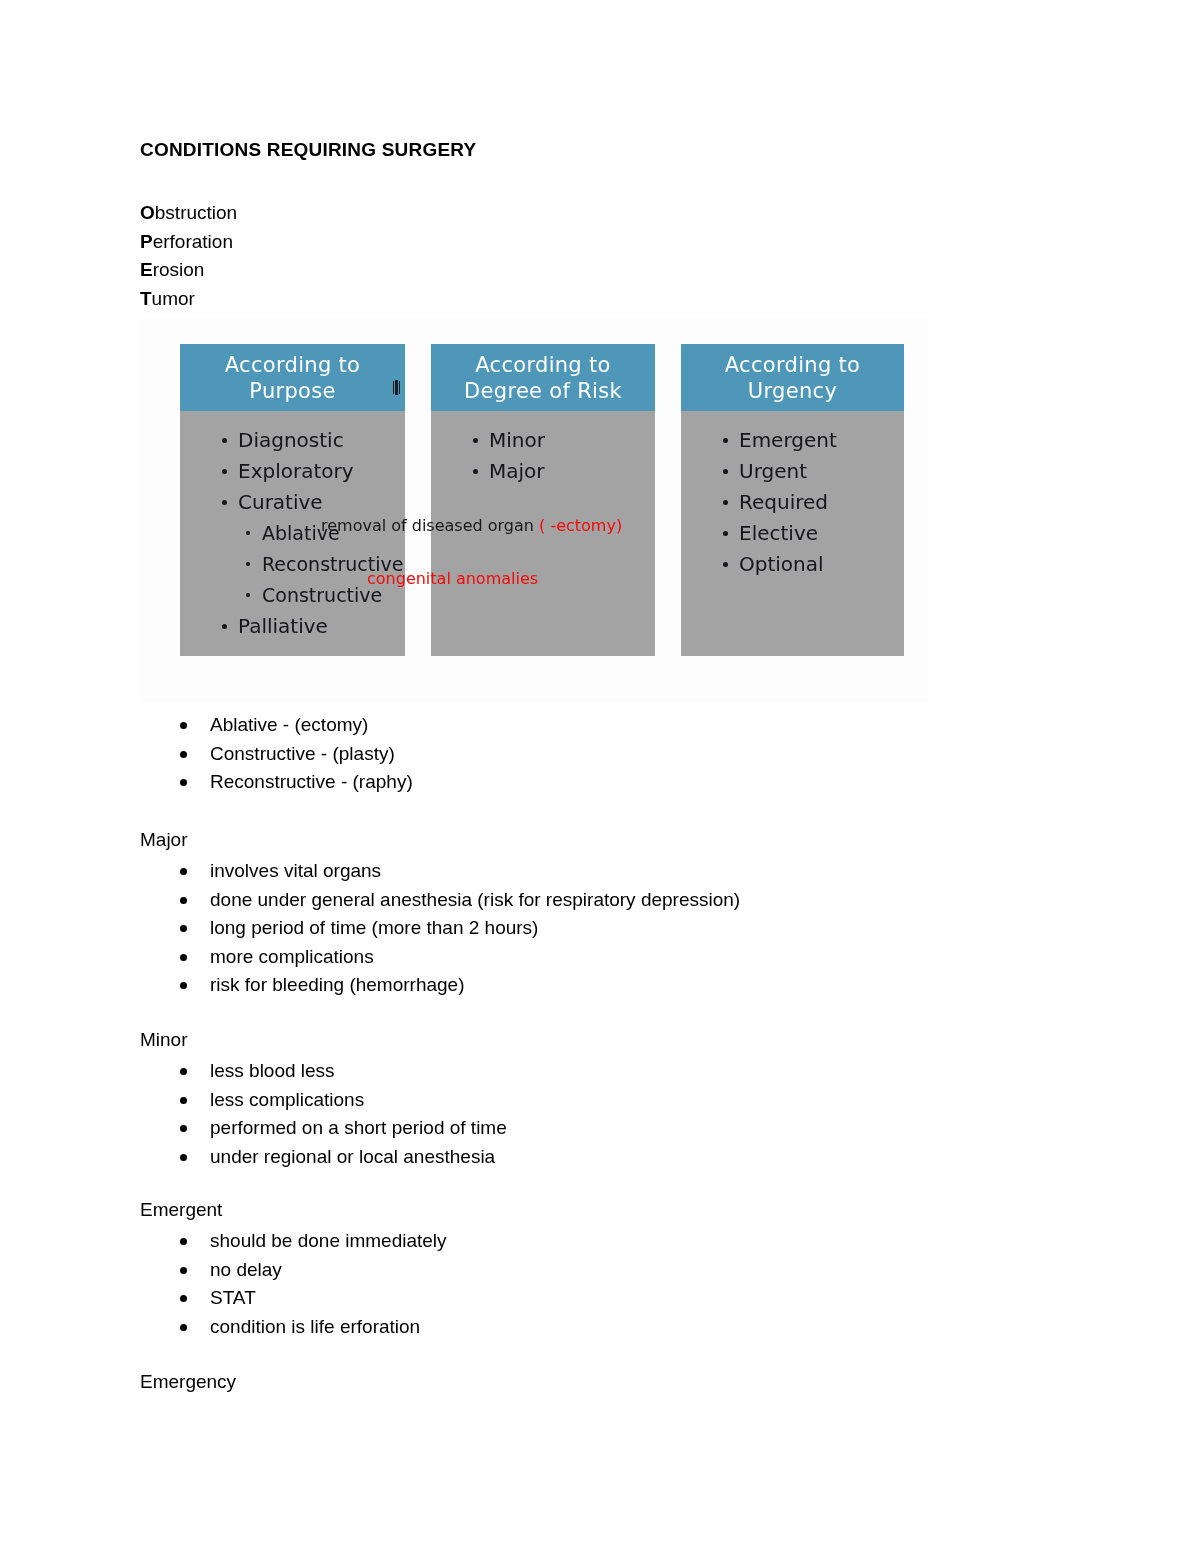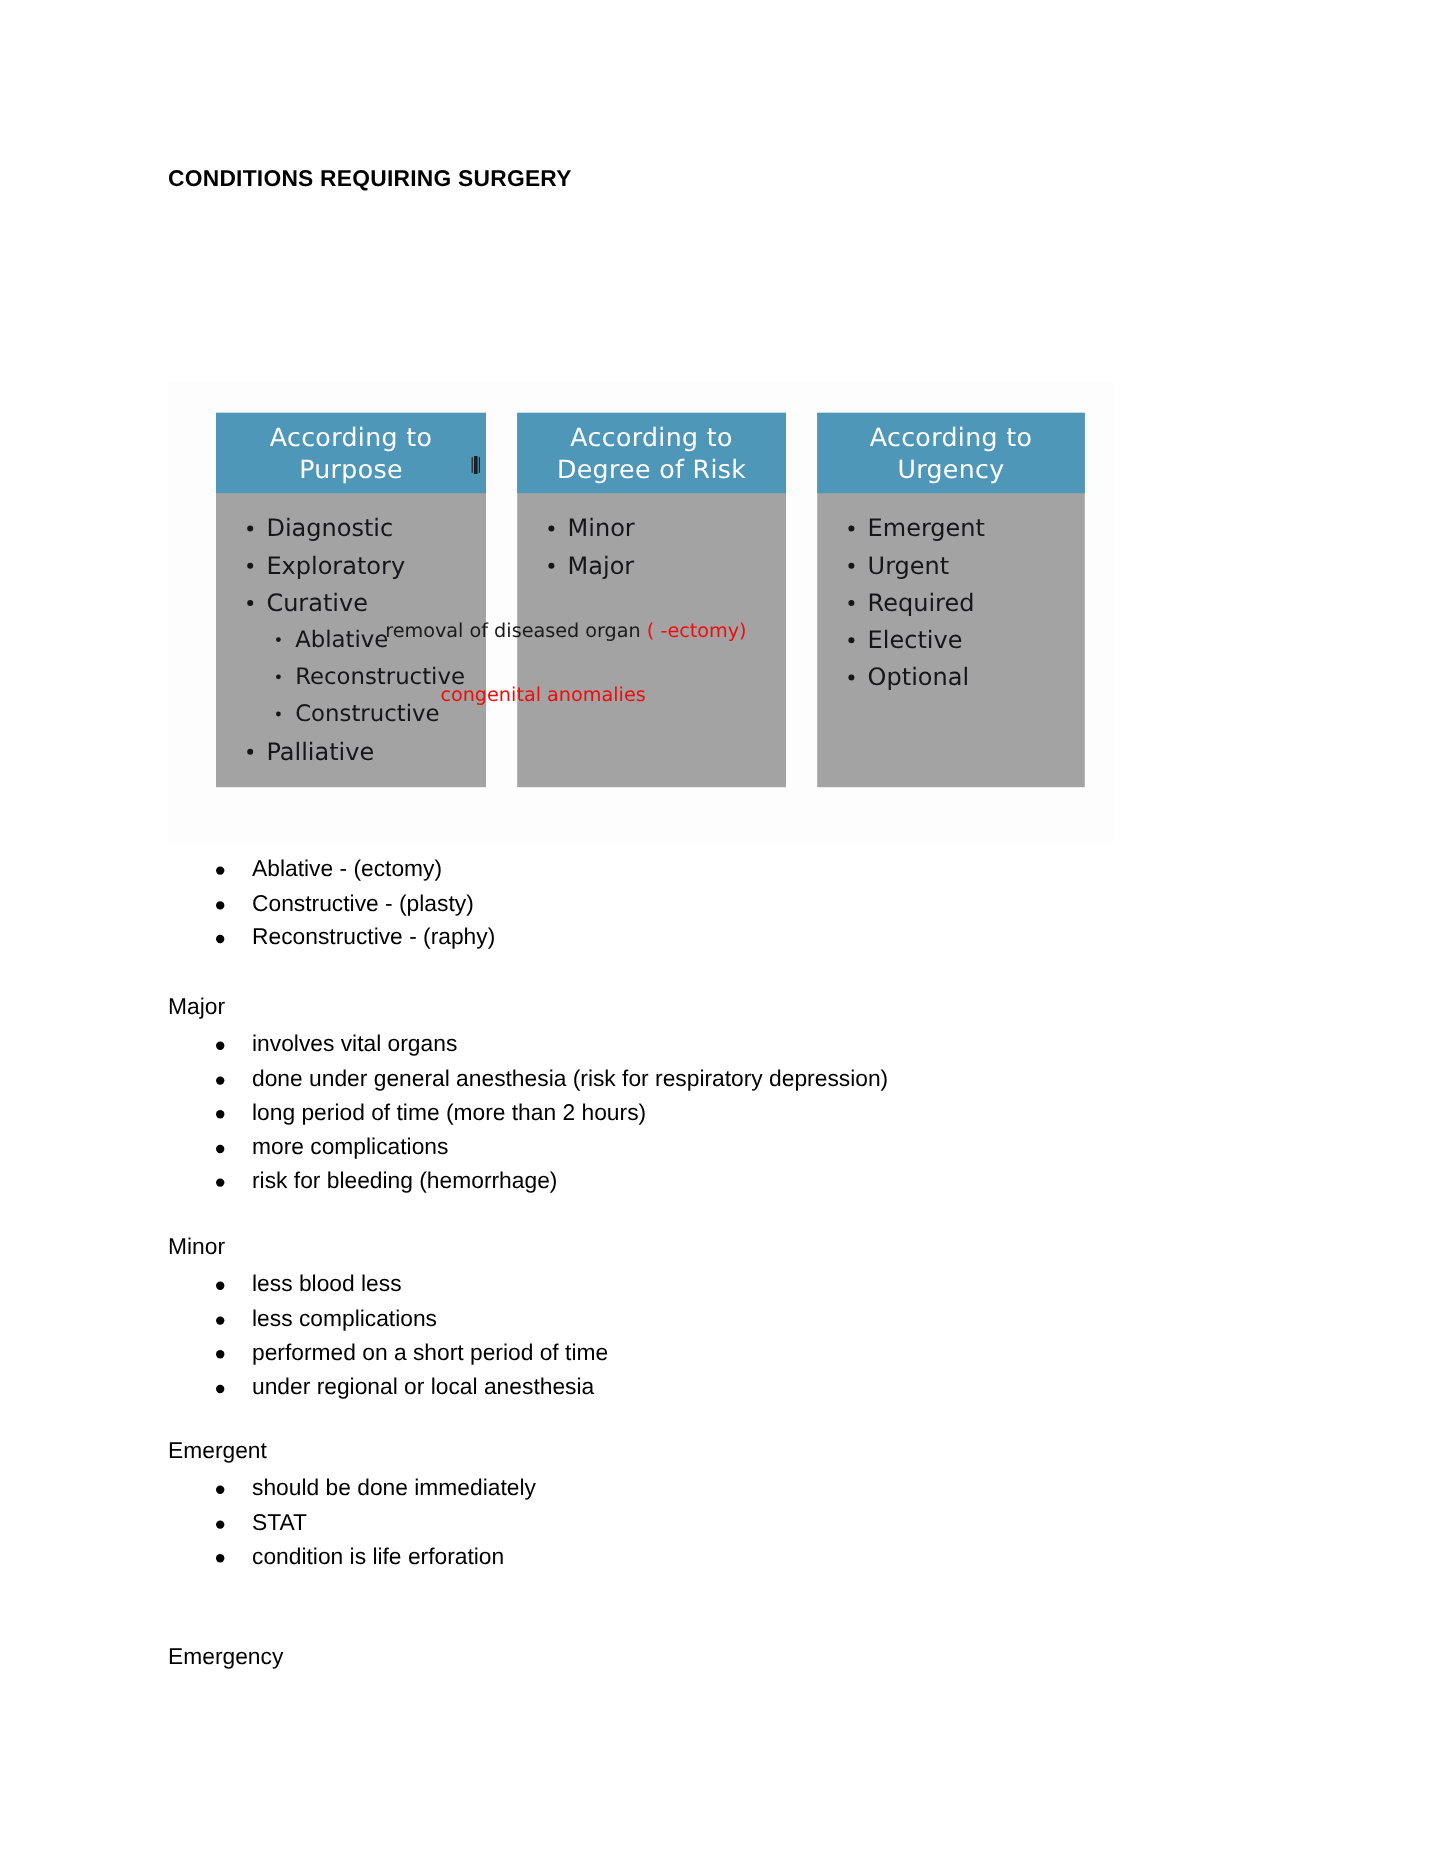--- a/index.html
+++ b/index.html
@@ -92,21 +92,21 @@
     background: #1d1d24;
     box-shadow: -3px 0 0 -1px #1d1d24, 3px 0 0 -1px #1d1d24;
   }
 
   .card-list {
     position: absolute;
     left: 0;
     top: 67px;
     width: 100%;
     margin: 0;
-    padding: 14px 0 0 0;
+    padding: 14px 0 0 16px;
     list-style: none;
     font-family: "DejaVu Sans", sans-serif;
     font-size: 20px;
     line-height: 31px;
     color: #15151a;
   }
   .card-list li {
     position: relative;
     padding-left: 42px;
     white-space: nowrap;
@@ -184,20 +184,26 @@
   .list-emergent{ top: 1227px; }
   .lbl-emergency{ top: 1371px; }
 </style>
 </head>
 <body>
 
 <div class="page">
 
   <div class="doc-title">CONDITIONS REQUIRING SURGERY</div>
 
+  <div class="mnemonic">
+    <div><b>O</b><span>bstruction</span></div>
+    <div><b>P</b><span>erforation</span></div>
+    <div><b>E</b><span>rosion</span></div>
+    <div><b>T</b><span>umor</span></div>
+  </div>
 
   <div class="figure">
 
     <div class="card card-1">
       <div class="card-head">
         <div>
           <span>According to</span>
           <span>Purpose</span>
         </div>
         <div class="caret"></div>
@@ -267,19 +273,20 @@
   <ul class="bul list-minor">
     <li>less blood less</li>
     <li>less complications</li>
     <li>performed on a short period of time</li>
     <li>under regional or local anesthesia</li>
   </ul>
 
   <div class="section-label lbl-emergent">Emergent</div>
   <ul class="bul list-emergent">
     <li>should be done immediately</li>
+    <li>no delay</li>
     <li>STAT</li>
     <li>condition is life erforation</li>
   </ul>
 
   <div class="section-label lbl-emergency">Emergency</div>
 
 </div>
 
 </body></html>

